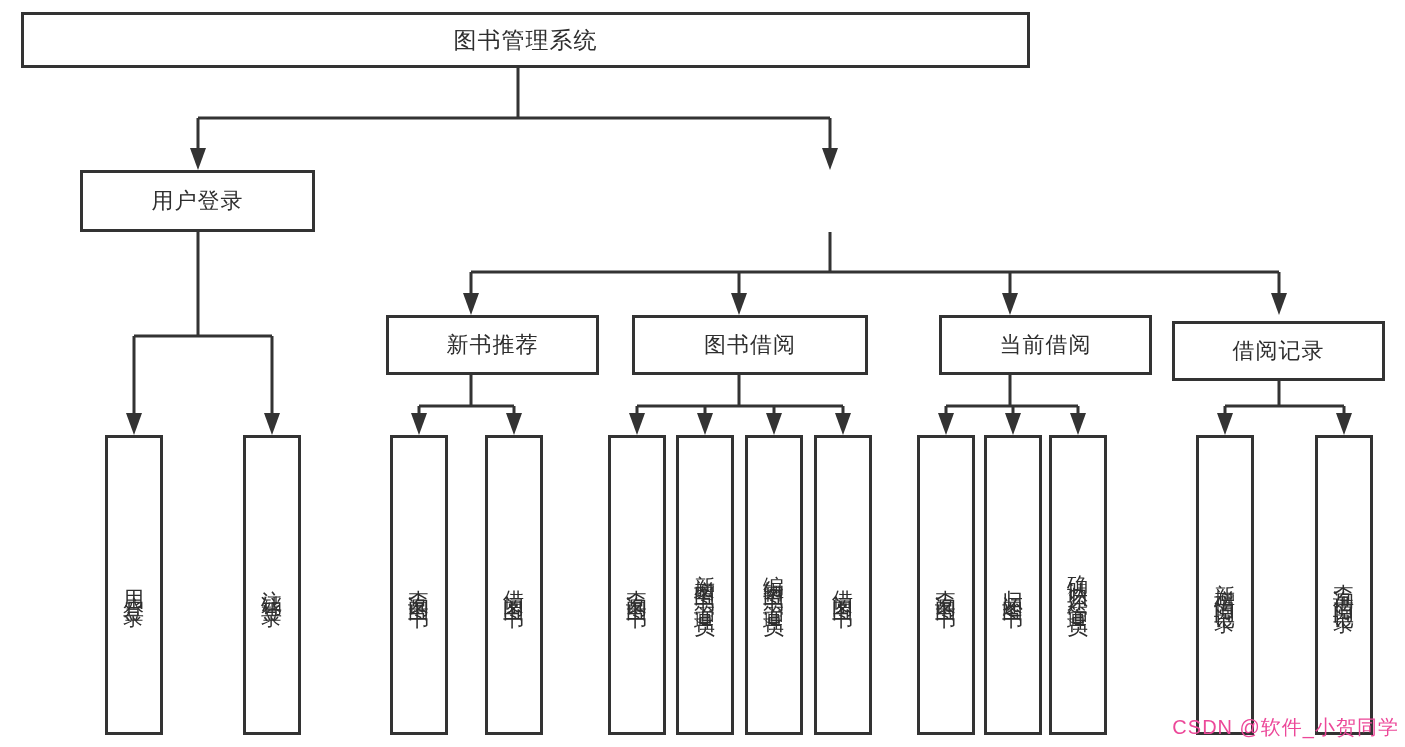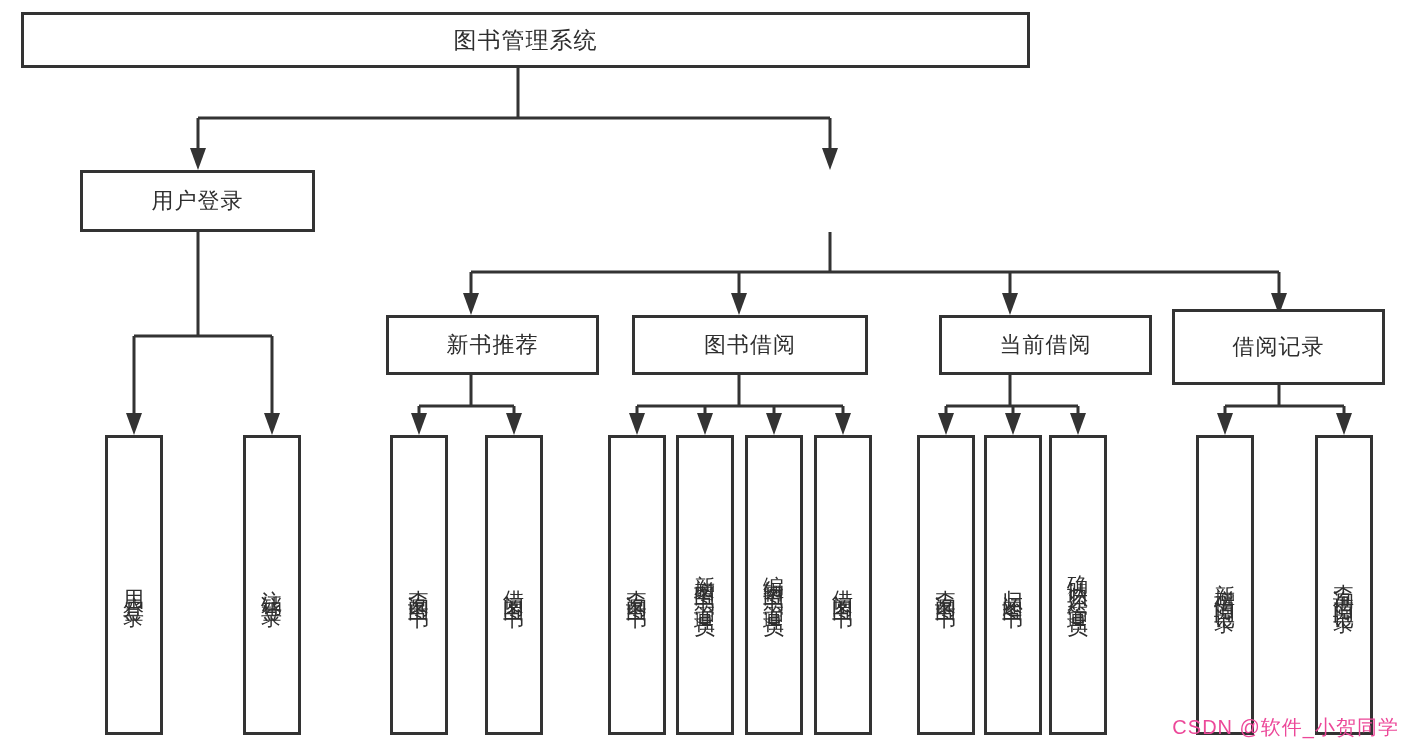--- a/index.html
+++ b/index.html
@@ -108,21 +108,21 @@
 
   <div class="box branch" style="left:364px; top:315px; width:213px; height:60px;margin-left:22px;">
     <span>新书推荐</span>
   </div>
   <div class="box branch" style="left:632px; top:315px; width:236px; height:60px;">
     <span>图书借阅</span>
   </div>
   <div class="box branch" style="left:903px; top:315px; width:213px; height:60px;margin-left:36px;">
     <span>当前借阅</span>
   </div>
-  <div class="box branch" style="left:1172px; top:309px; width:213px; height:76px;">
+  <div class="box branch" style="left:1172px; top:321px; width:213px; height:60px;">
     <span>借阅记录</span>
   </div>
 
   <div class="box leaf" style="left:105px;">
     <span>用户登录</span>
   </div>
   <div class="box leaf" style="left:243px;">
     <span>注销登录</span>
   </div>
 

